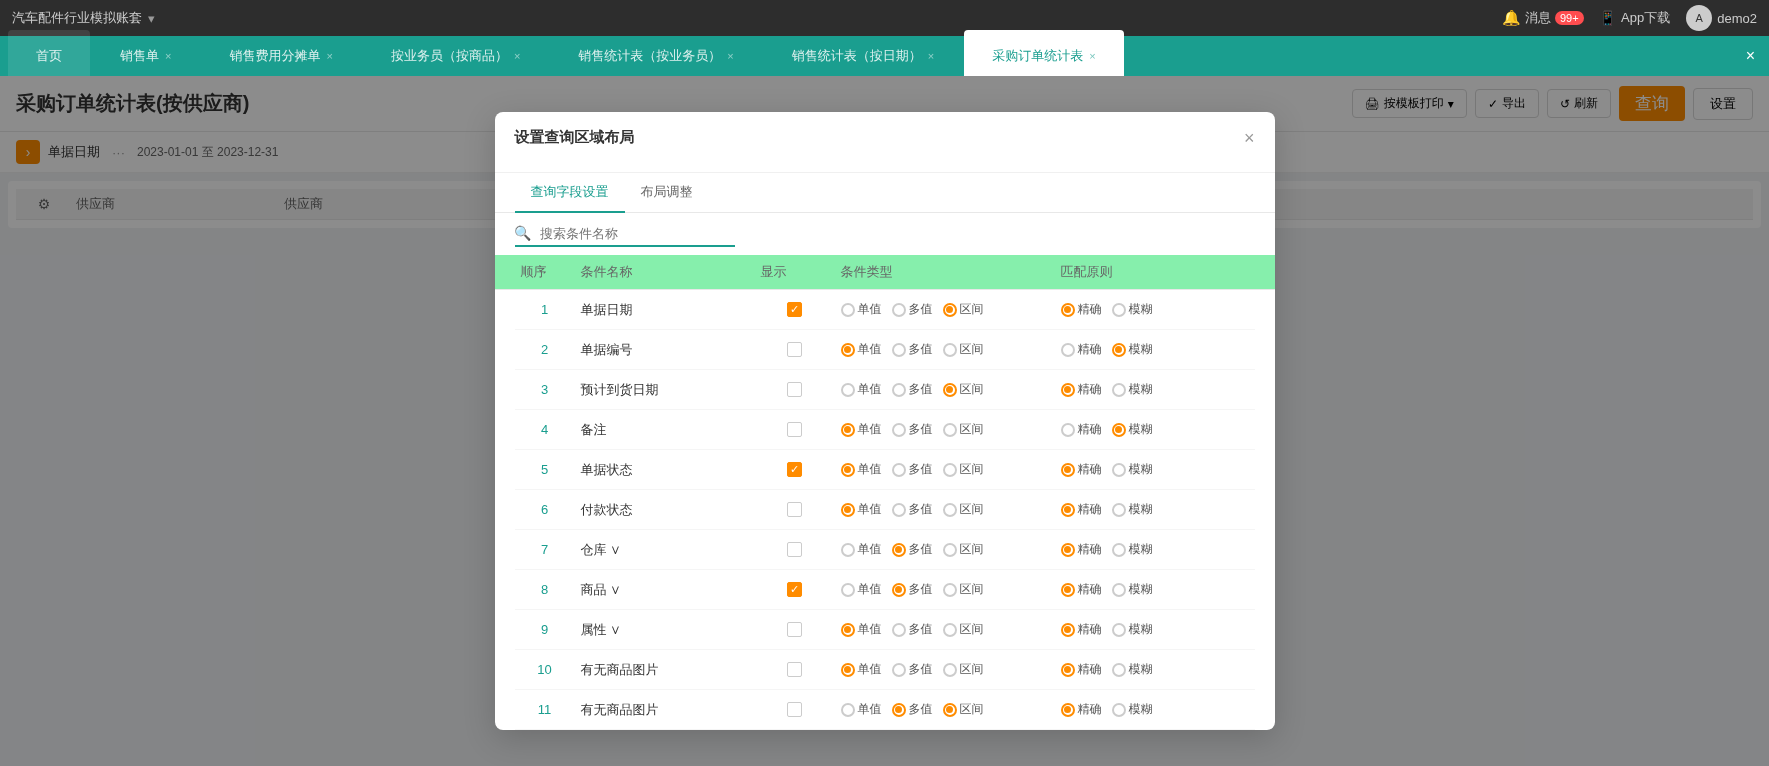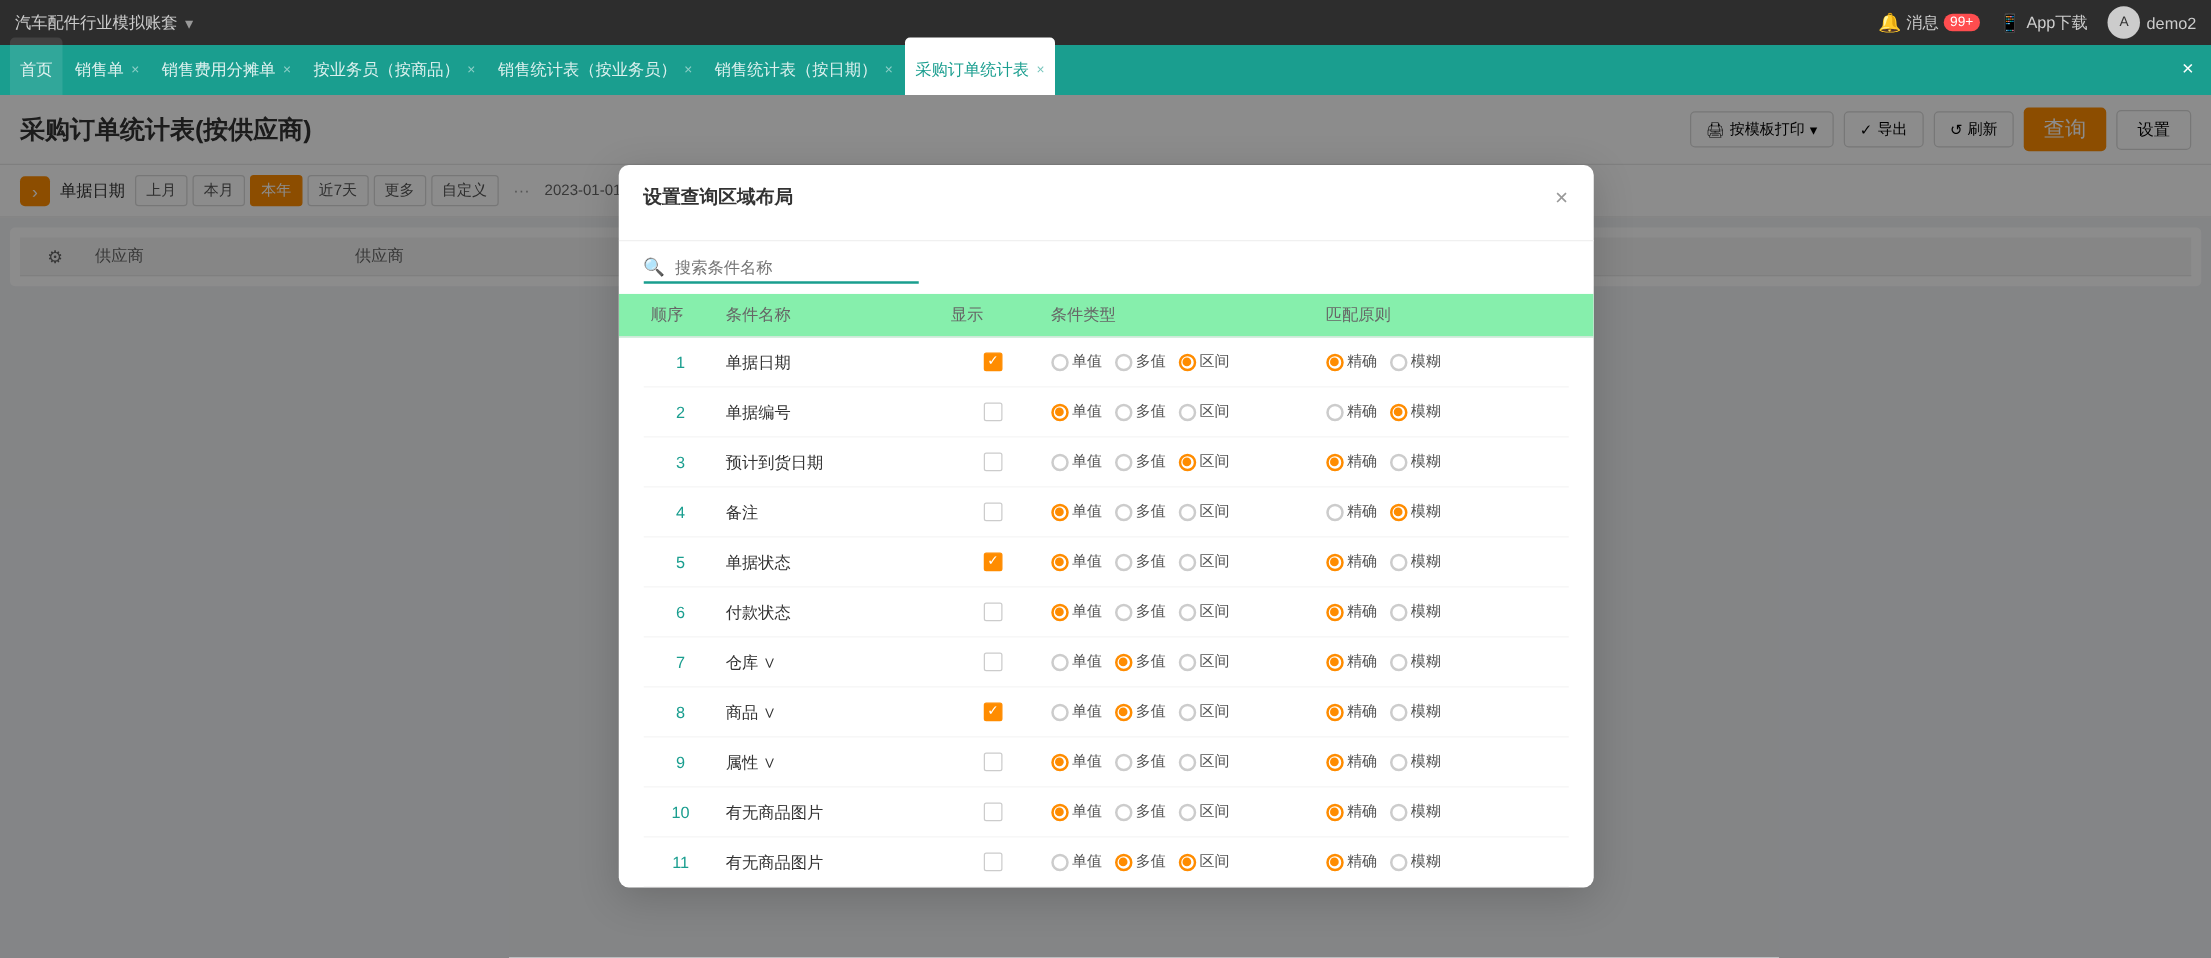--- a/index.html
+++ b/index.html
@@ -24,21 +24,21 @@
     .navbar {
       height: 40px;
       background: #1a9e8f;
       display: flex;
       align-items: center;
       padding: 0 0 0 8px;
       gap: 2px;
     }
     .nav-tab {
       height: 52px;
-      padding: 0 8px;
+      padding: 0 28px;
       display: flex;
       align-items: center;
       color: rgba(255,255,255,0.85);
       font-size: 13px;
       cursor: pointer;
       border-radius: 4px 4px 0 0;
       position: relative;
       white-space: nowrap;
     }
     .nav-tab.active { background: #fff; color: #1a9e8f; }
@@ -301,28 +301,20 @@
       </button>
       <button class="btn-settings">
         <span>设置</span>
       </button>
     </div>
   </div>
 
   <div class="filter-bar">
     <div class="filter-toggle">›</div>
     <span class="filter-label">单据日期</span>
-    <div class="filter-date-btns">
-      <button class="filter-btn">上月</button>
-      <button class="filter-btn">本月</button>
-      <button class="filter-btn active-orange">本年</button>
-      <button class="filter-btn">近7天</button>
-      <button class="filter-btn">更多</button>
-      <button class="filter-btn">自定义</button>
-    </div>
     <span class="filter-dots">···</span>
     <span class="filter-range">2023-01-01 至 2023-12-31</span>
   </div>
 
   <div class="table-area" style="padding: 8px;">
     <div style="display:flex; background:#f5f5f5; border-bottom:1px solid #e8e8e8; padding:6px 12px; align-items:center; gap:8px;">
       <div style="width:32px; display:flex; align-items:center; justify-content:center;">
         <span style="font-size:14px; color:#666; cursor:pointer;">⚙</span>
       </div>
       <div style="min-width:200px; font-size:13px; color:#666; padding:0 8px;">供应商</div>
@@ -331,20 +323,24 @@
   </div>
 
   <div class="overlay">
     <div class="dialog">
 
       <div class="dialog-header">
         <span class="dialog-title">设置查询区域布局</span>
         <button class="dialog-close">×</button>
       </div>
 
+      <div class="dialog-tabs">
+        <div class="dtab active">查询字段设置</div>
+        <div class="dtab">布局调整</div>
+      </div>
 
       <div class="dialog-search">
         <div class="search-input-wrap">
           <span class="search-icon">🔍</span>
           <input type="text" placeholder="搜索条件名称" style="">
         </div>
       </div>
 
       <div class="dialog-table">
         <div class="dt-header">

